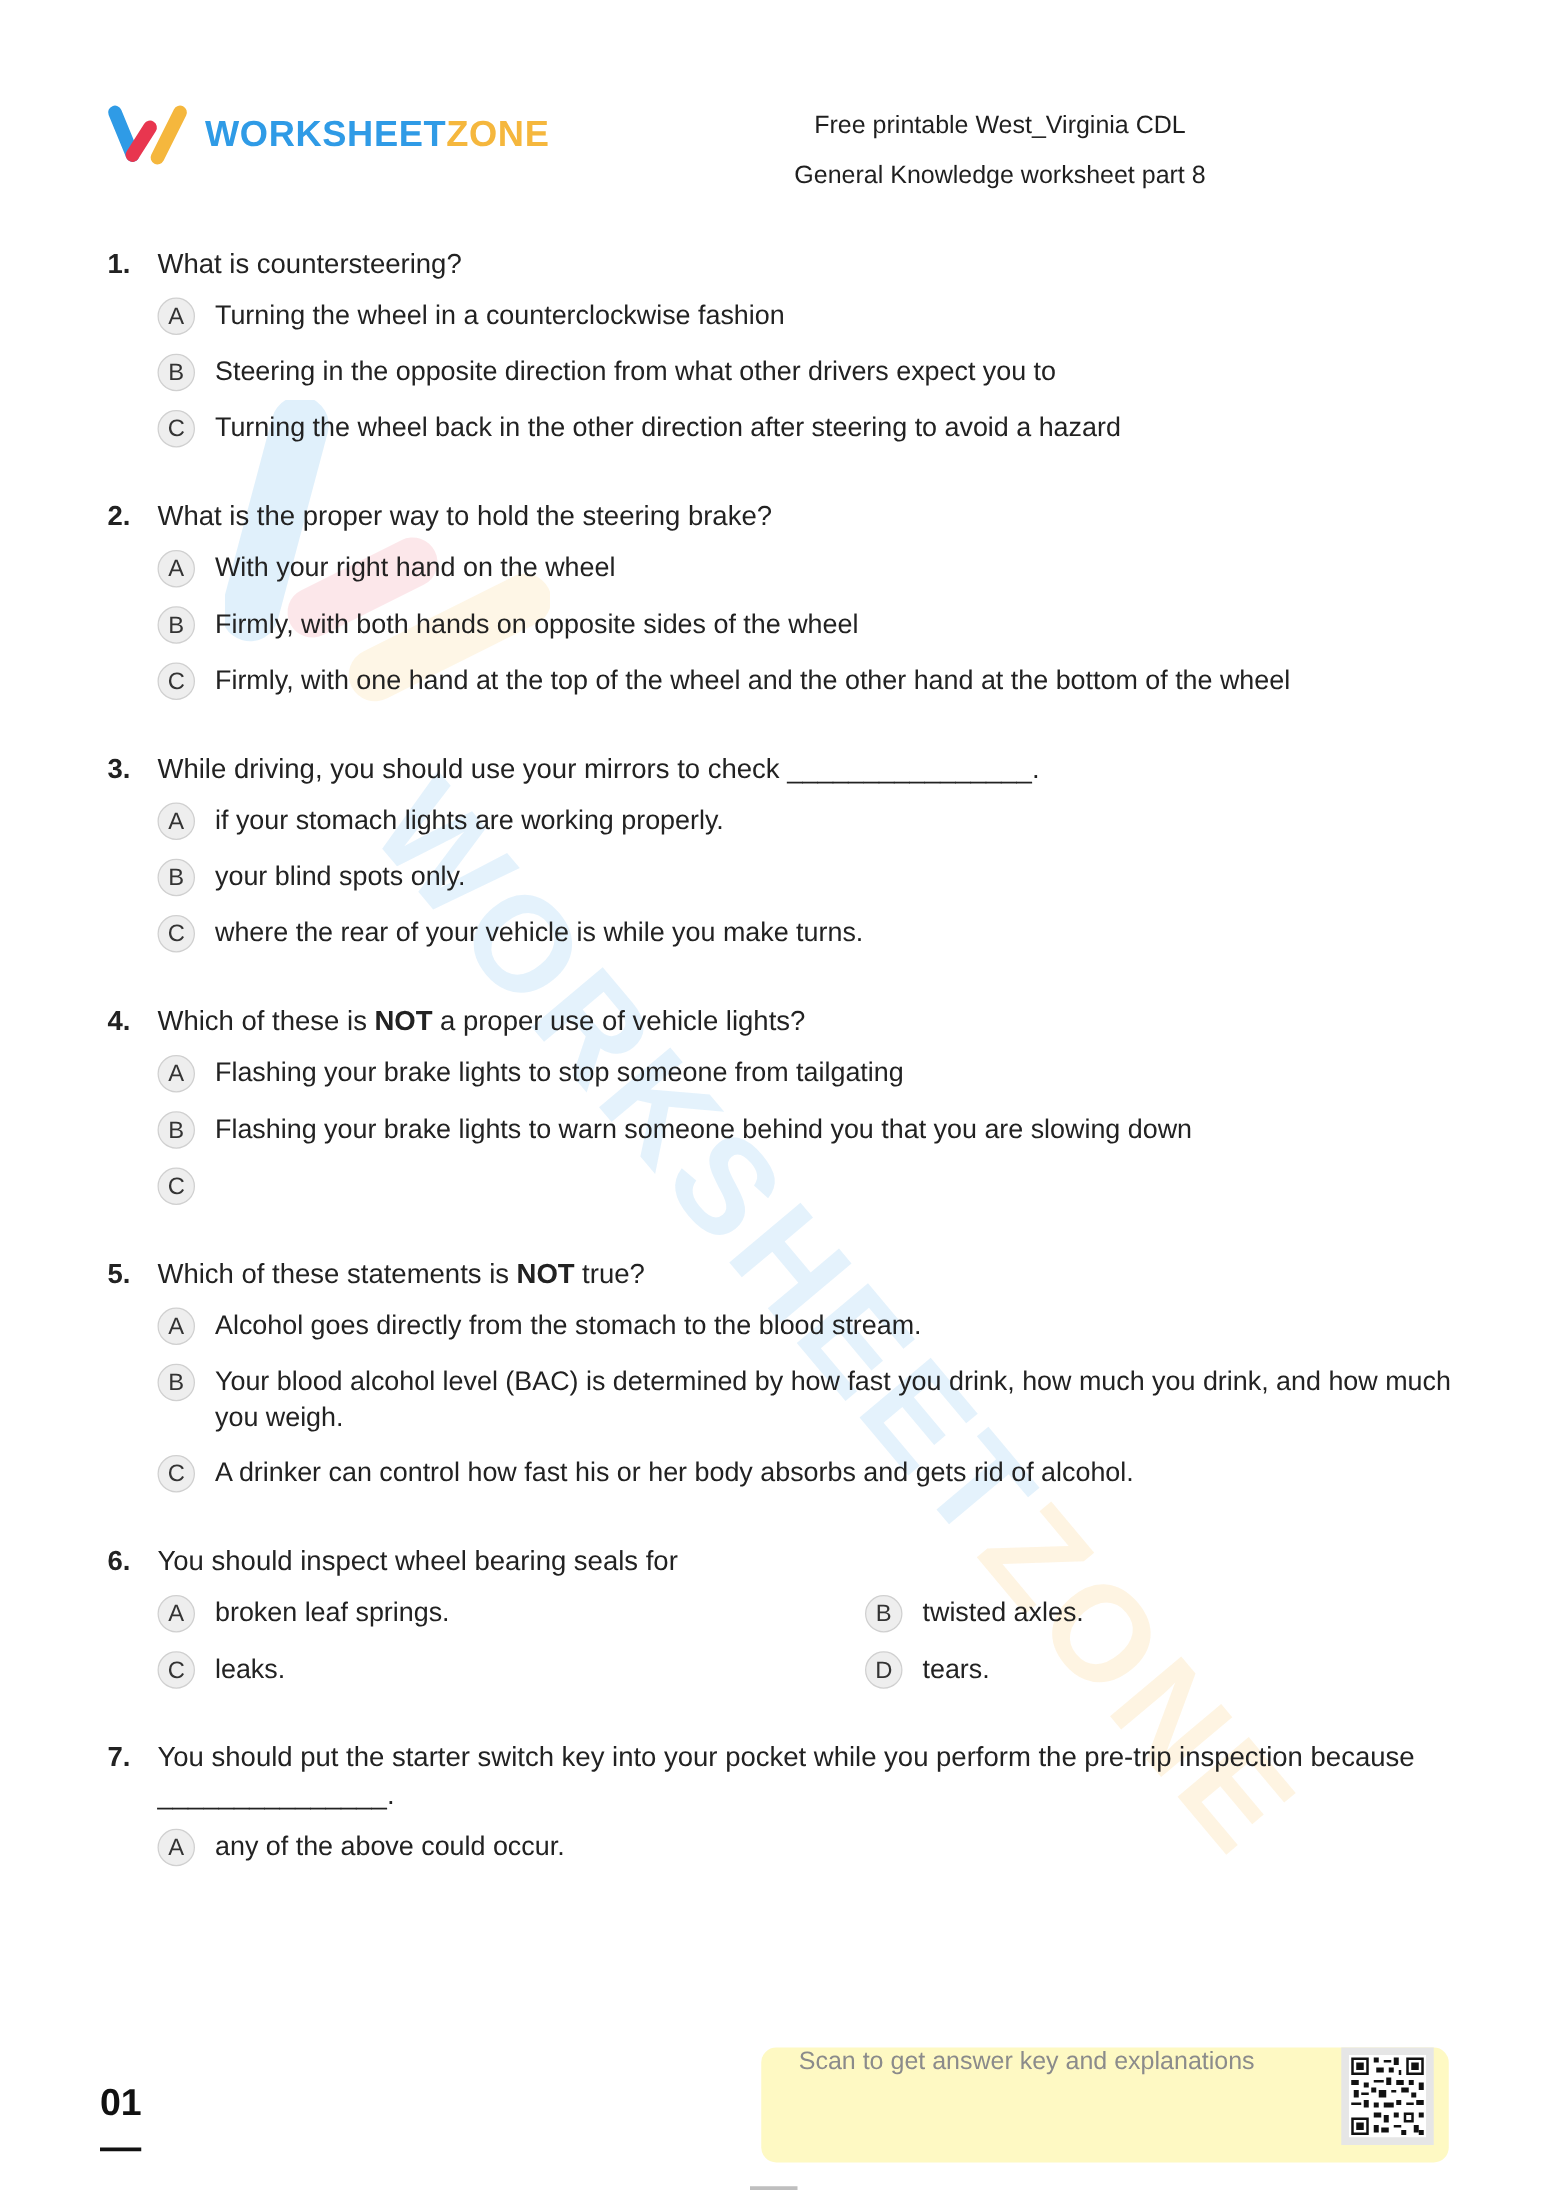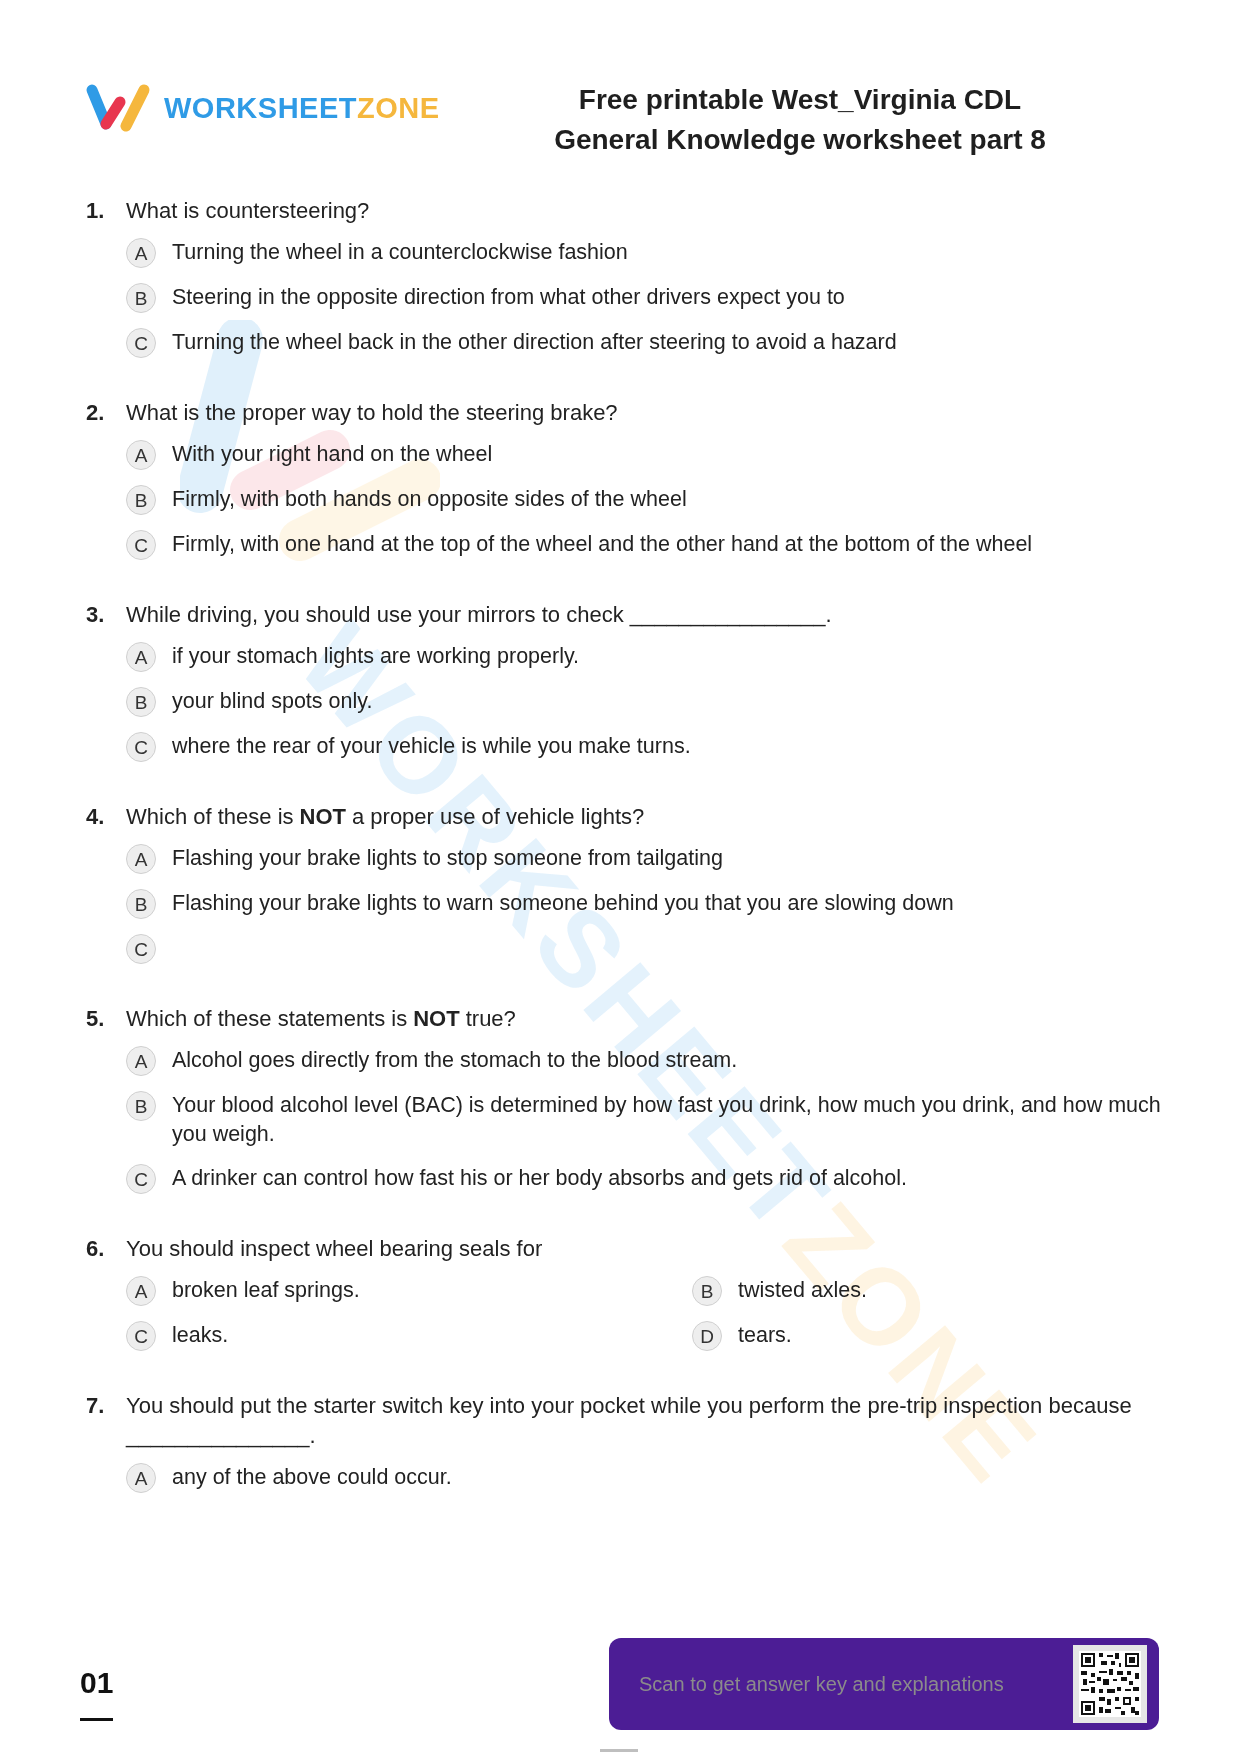--- a/index.html
+++ b/index.html
@@ -7,21 +7,21 @@
     width:1239px; height:1754px; background:#ffffff; position:relative; overflow:hidden;
     font-family:"Liberation Sans", "DejaVu Sans", sans-serif; color:#222;
   }
   .header { position:absolute; left:0; top:0; width:1239px; height:170px; }
   .logo { position:absolute; left:84px; top:82px; display:flex; align-items:center; }
   .logo-mark { width:68px; height:52px; position:relative; }
   .logo-text { margin-left:12px; font-size:29px; font-weight:bold; letter-spacing:0.5px; }
   .logo-text .w { color:#2f9be6; }
   .logo-text .z { color:#f5b73d; }
   .title { position:absolute; left:520px; top:80px; width:560px; text-align:center;
-           font-size:28px; font-weight:bold; line-height:40px; color:#1f1f1f; }
+           font-size:20px; font-weight:normal; line-height:40px; color:#1f1f1f; }
   .watermark { position:absolute; left:0; top:0; width:1239px; height:1754px; pointer-events:none; }
   .wm-text { position:absolute; left:370px; top:600px; transform:rotate(50deg); transform-origin:left top;
              font-size:108px; font-weight:bold; letter-spacing:6px; white-space:nowrap; }
   .wm-text .w { color:rgba(47,155,230,0.13); }
   .wm-text .z { color:rgba(245,183,61,0.15); }
   .questions { position:absolute; left:86px; top:196px; width:1080px; }
   .q { margin-bottom:40px; }
   .q-head { display:flex; font-size:22px; line-height:30px; color:#222; }
   .q-num { width:40px; font-weight:bold; flex-shrink:0; }
   .q-text b { font-weight:bold; margin:0 6px; }
@@ -29,22 +29,22 @@
   .opt { display:flex; align-items:flex-start; font-size:21.5px; line-height:29px; margin-bottom:15px; color:#222; }
   .opt:last-child { margin-bottom:0; }
   .badge { width:30px; height:30px; border-radius:50%; background:#eeeeee; border:1px solid #d0d0d0;
            display:flex; align-items:center; justify-content:center; font-size:19px; color:#333;
            margin-right:16px; flex-shrink:0; box-sizing:border-box; }
   .opt-text { max-width:1000px; }
   .grid-opts { display:grid; grid-template-columns:566px 400px; row-gap:15px; }
   .grid-opts .opt { margin-bottom:0; }
   .page-num { position:absolute; left:80px; top:1668px; font-size:30px; font-weight:bold;
               border-bottom:3px solid #111; line-height:30px; padding-bottom:20px; color:#111; }
-  .scan-box { position:absolute; left:609px; top:1638px; width:550px; height:92px; background:#4c1d95;
-              border-radius:12px; display:flex; align-items:center; }
+  .scan-box { position:absolute; left:609px; top:1638px; width:550px; height:92px; background:#fef9c3;
+              border-radius:12px; display:flex; }
   .scan-text { margin-left:30px; font-size:20px; color:#8b8b8b; flex:1; }
   .qr { width:74px; height:78px; background:#e6e6e6; margin-right:12px; display:flex; align-items:center; justify-content:center; }
   .footer-line { position:absolute; left:600px; top:1749px; width:38px; height:3px; background:#bfbfbf; }
 </style>
 </head>
 <body>
 
 <div class="watermark">
   <svg style="position:absolute;left:180px;top:320px;" width="260" height="300">
     <line x1="60" y1="20" x2="20" y2="170" stroke="rgba(47,155,230,0.15)" stroke-width="46" stroke-linecap="round"></line>

